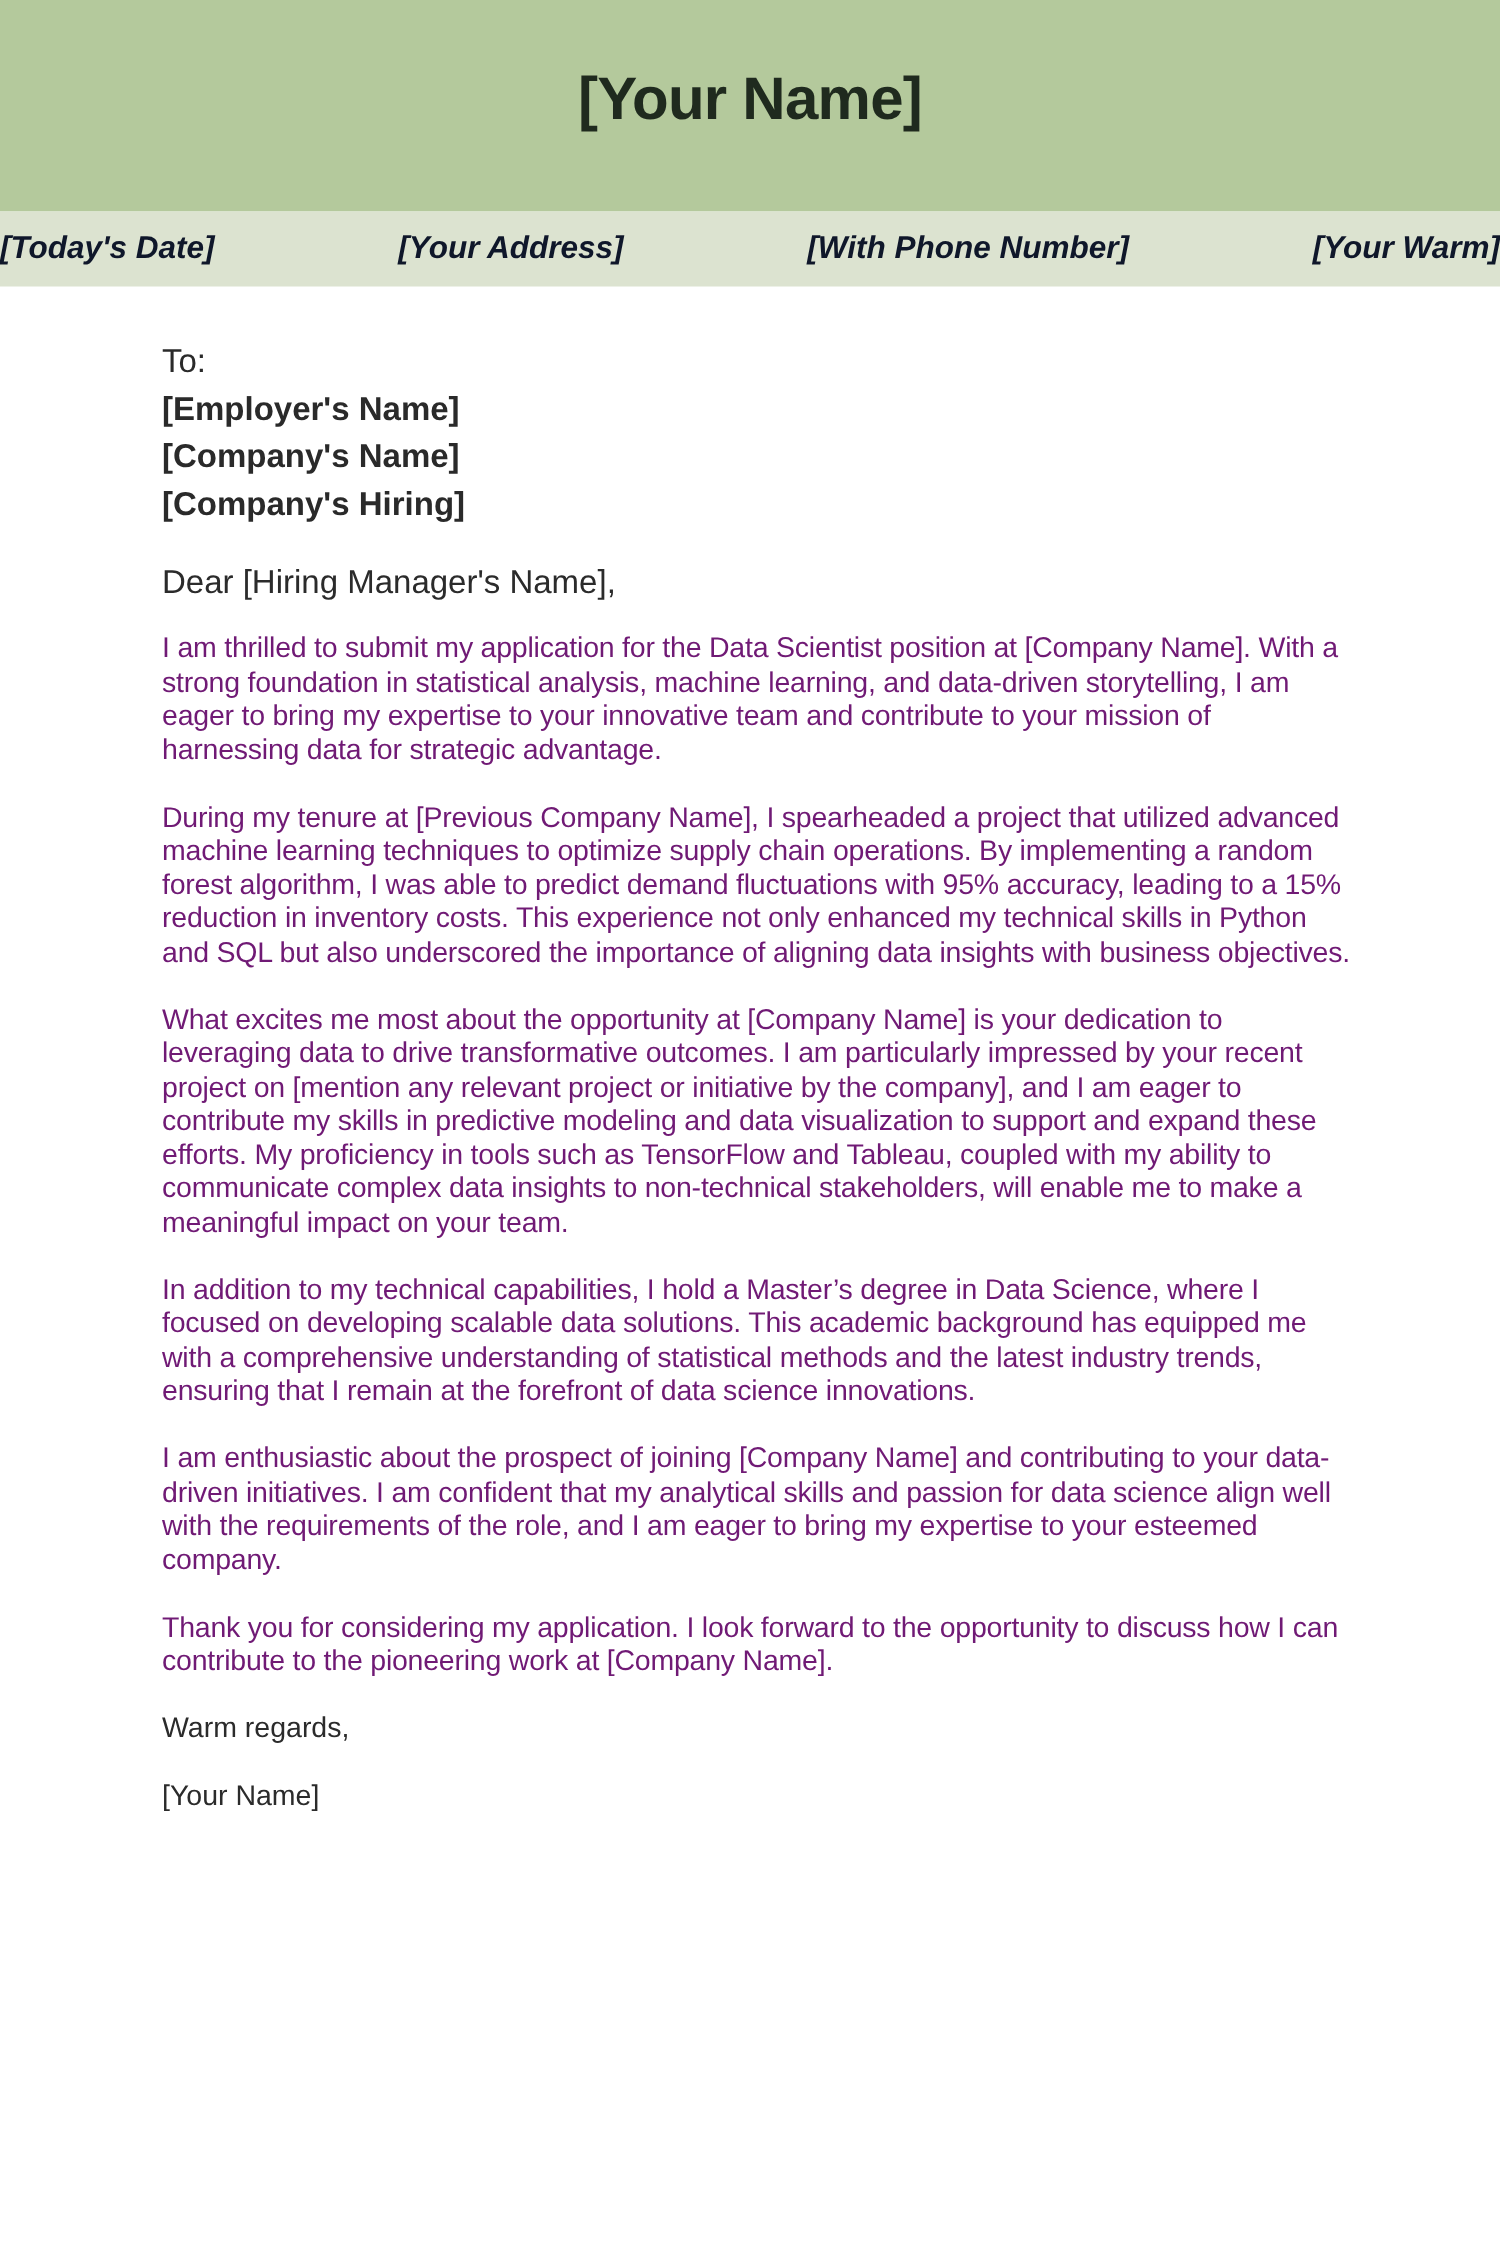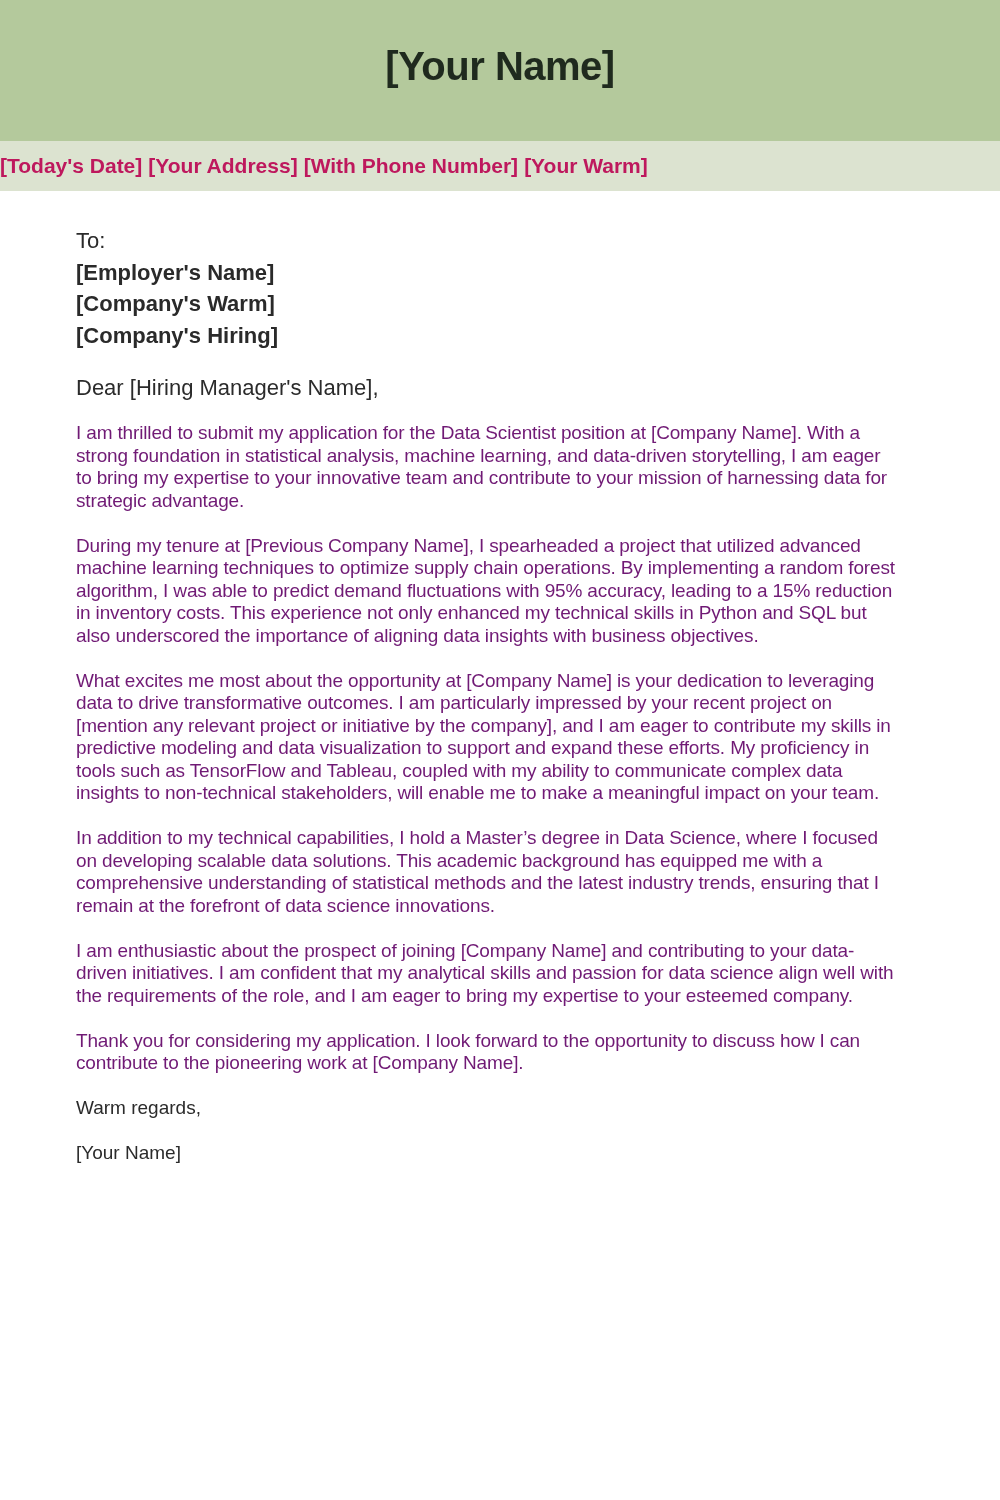--- a/index.html
+++ b/index.html
@@ -11,25 +11,25 @@
   .header {
     height: 141px; background: #b4c99c;
     display: flex; align-items: center; justify-content: center;
   }
   .header h1 {
     margin: 0; font-size: 40px; font-weight: bold; color: #1f2a1e;
     letter-spacing: -0.5px; position: relative; top: -4px;
   }
   .contact {
     height: 50px; background: #dce3d0;
-    display: flex; align-items: center; justify-content: flex-start;
-    font-size: 21px; font-weight: bold; color: #be185d;
+    display: flex; align-items: center; justify-content: space-between;
+    font-size: 21px; font-weight: bold; color: #0f172a; font-style: italic;
   }
   .contact span + span { margin-left: 6px; }
-  .content { padding: 34px 100px 0 76px; }
+  .content { padding: 34px 100px 0 76px; margin-left: 32px; }
   .recipient { font-size: 22px; font-weight: bold; color: #2a2a2a; line-height: 31.5px; }
   .recipient .to { font-weight: normal; font-weight: 500; }
   .salutation { margin-top: 26px; font-size: 22px; line-height: 22.5px; color: #2b2b2b; }
   .para { margin-top: 22.5px; font-size: 19px; line-height: 22.5px; color: #701a75; letter-spacing: -0.15px; }
   .closing { margin-top: 22.5px; font-size: 19px; line-height: 22.5px; }
   .signature { margin-top: 22.5px; font-size: 19px; line-height: 22.5px; }
 </style>
 </head>
 <body>
 
@@ -40,21 +40,21 @@
   <span>[Today's Date]</span>
   <span>[Your Address]</span>
   <span>[With Phone Number]</span>
   <span>[Your Warm]</span>
 </div>
 
 <div class="content">
   <div class="recipient">
     <div class="to">To:</div>
     <div>[Employer's Name]</div>
-    <div>[Company's Warm]</div>
+    <div>[Company's Name]</div>
     <div>[Company's Hiring]</div>
   </div>
 
   <div class="salutation">Dear [Hiring Manager's Name],</div>
 
   <p class="para" style="margin-bottom:0">I am thrilled to submit my application for the Data Scientist position at [Company Name]. With a strong foundation in statistical analysis, machine learning, and data-driven storytelling, I am eager to bring my expertise to your innovative team and contribute to your mission of harnessing data for strategic advantage.</p>
   <p class="para" style="margin-bottom:0">During my tenure at [Previous Company Name], I spearheaded a project that utilized advanced machine learning techniques to optimize supply chain operations. By implementing a random forest algorithm, I was able to predict demand fluctuations with 95% accuracy, leading to a 15% reduction in inventory costs. This experience not only enhanced my technical skills in Python and SQL but also underscored the importance of aligning data insights with business objectives.</p>
   <p class="para" style="margin-bottom:0">What excites me most about the opportunity at [Company Name] is your dedication to leveraging data to drive transformative outcomes. I am particularly impressed by your recent project on [mention any relevant project or initiative by the company], and I am eager to contribute my skills in predictive modeling and data visualization to support and expand these efforts. My proficiency in tools such as TensorFlow and Tableau, coupled with my ability to communicate complex data insights to non-technical stakeholders, will enable me to make a meaningful impact on your team.</p>
   <p class="para" style="margin-bottom:0">In addition to my technical capabilities, I hold a Master’s degree in Data Science, where I focused on developing scalable data solutions. This academic background has equipped me with a comprehensive understanding of statistical methods and the latest industry trends, ensuring that I remain at the forefront of data science innovations.</p>
   <p class="para" style="margin-bottom:0">I am enthusiastic about the prospect of joining [Company Name] and contributing to your data-driven initiatives. I am confident that my analytical skills and passion for data science align well with the requirements of the role, and I am eager to bring my expertise to your esteemed company.</p>

